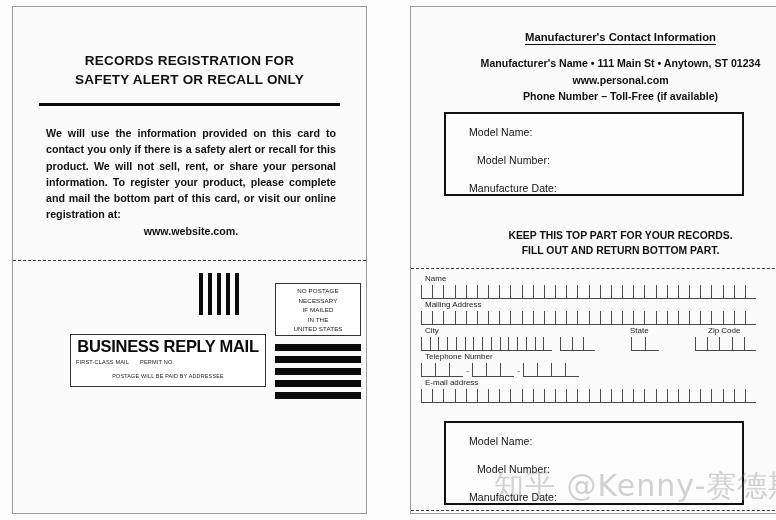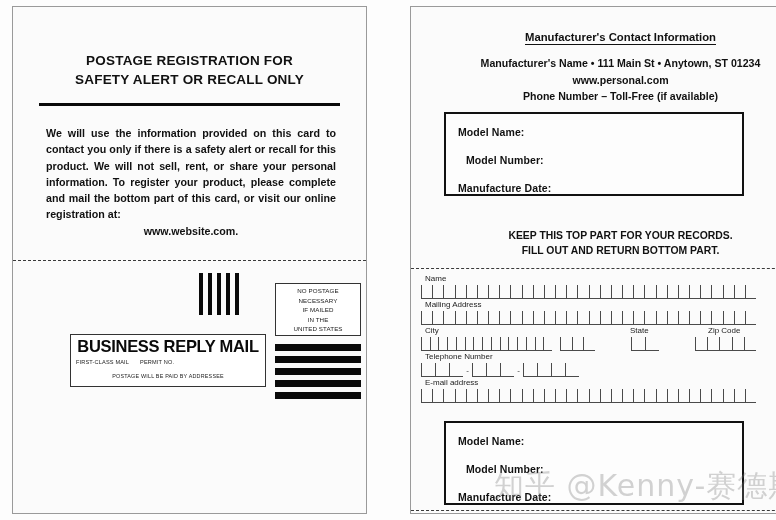--- a/index.html
+++ b/index.html
@@ -193,23 +193,23 @@
   .model-box {
     position: absolute;
     border: 2px solid #111;
     box-sizing: border-box;
     background: #fdfdfd;
   }
   #model-box-top    { left: 33px; top: 105px; width: 300px; height: 84px; }
   #model-box-bottom { left: 33px; top: 414px; width: 300px; height: 84px; }
   .model-box .row {
     position: absolute;
-    left: 12px;
+    left: 23px;
     font-size: 10.5px;
-    font-weight: bold;
+    font-weight: normal;
     color: #111;
     letter-spacing: 0.1px;
   }
   .model-box .r1 { top: 12px; }
   .model-box .r2 { top: 40px; margin-left: 8px; }
   .model-box .r3 { top: 68px; }
 
   .keep-note {
     position: absolute;
     left: 0; right: 0; top: 221px;
@@ -278,21 +278,21 @@
   }
 </style>
 </head>
 <body>
 
 <div class="page">
 
   <div class="card" id="card-left">
 
     <div class="title-block">
-      <div class="title-line">POSTAGE REGISTRATION FOR</div>
+      <div class="title-line">RECORDS REGISTRATION FOR</div>
       <div class="title-line">SAFETY ALERT OR RECALL ONLY</div>
     </div>
 
     <div class="rule-thick"></div>
 
     <div class="body-copy">
       <span>We will use the information provided on this card to contact you only if there is a safety alert or recall for this product.  We will not sell, rent, or share your personal information.  To register your product, please complete and mail the bottom part of this card, or visit our online registration at:</span>
       <span class="last">www.website.com.</span>
     </div>
 

